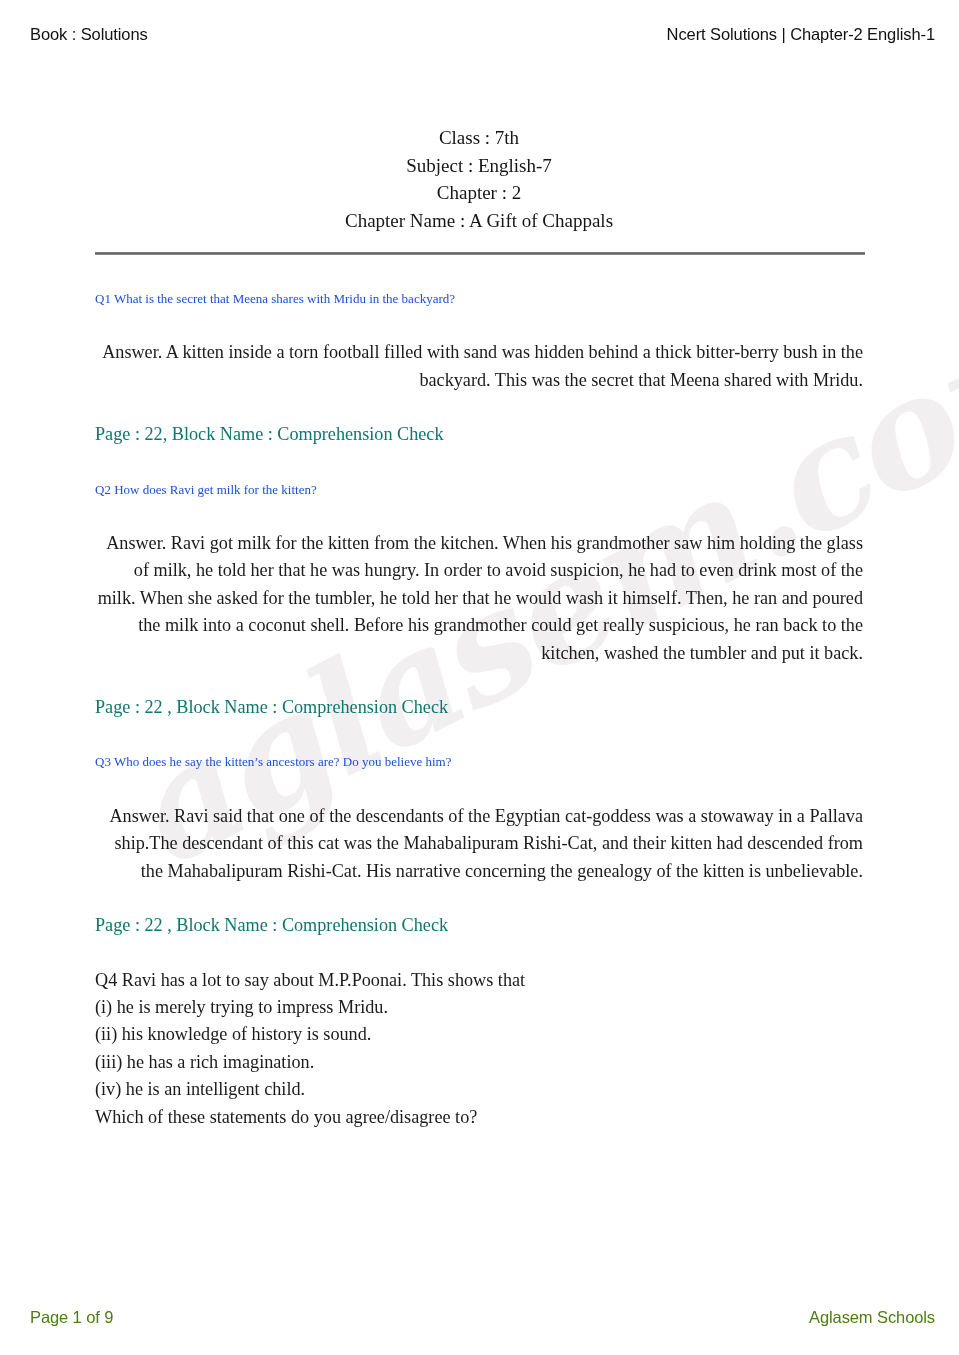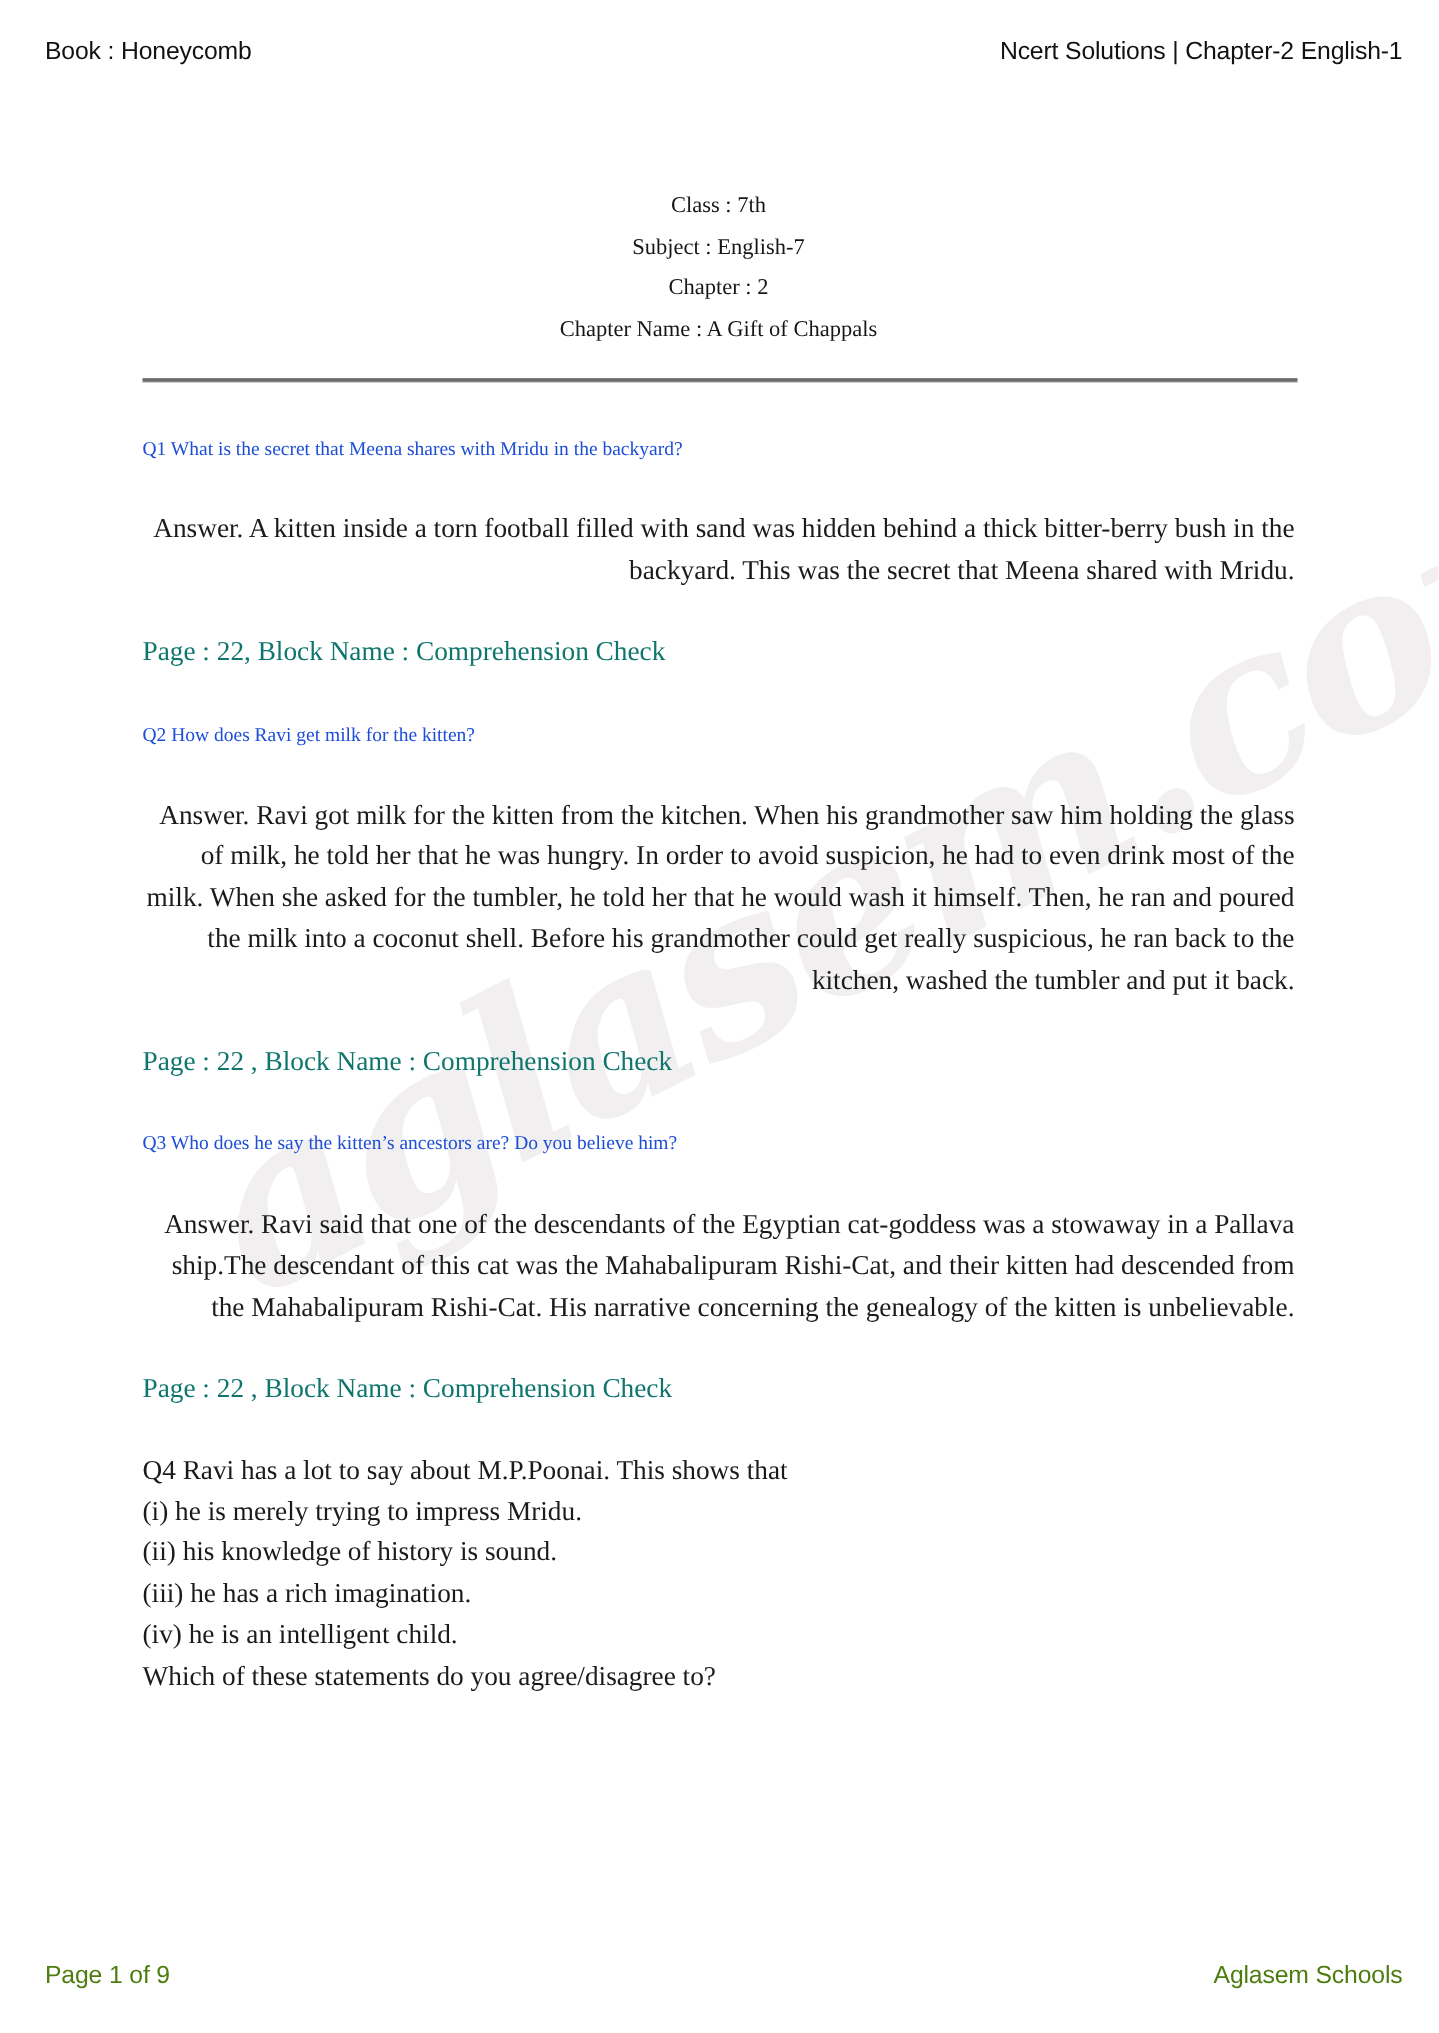--- a/index.html
+++ b/index.html
@@ -88,21 +88,21 @@
     left: 95px;
     top: 0;
     width: 768px;
     z-index: 2;
   }
 
   
   .title-block {
     margin-top: 124px;
     text-align: center;
-    font-size: 15px;
+    font-size: 19px;
     line-height: 27.5px;
     color: #161616;
   }
   .title-block .tline { white-space: nowrap; }
 
   .divider {
     margin-top: 18px;
     height: 3px;
     width: 770px;
     background: linear-gradient(to bottom, #8e8e8e 0%, #5d5d5d 45%, #9e9e9e 100%);
@@ -136,21 +136,21 @@
     margin: 0 0 27px 0;
     color: #1d4ed8;
   }
 </style>
 </head>
 <body>
 
 <div class="page">
 
   <div class="run-head">
-    <span class="rh-left">Book : Honeycomb</span>
+    <span class="rh-left">Book : Solutions</span>
     <span class="rh-right">Ncert Solutions | Chapter-2 English-1</span>
   </div>
 
   <div class="watermark">
     <div class="watermark-text" style="color: rgb(241, 239, 239);">aglasem.com</div>
   </div>
 
   <div class="content">
 
     <div class="title-block">

